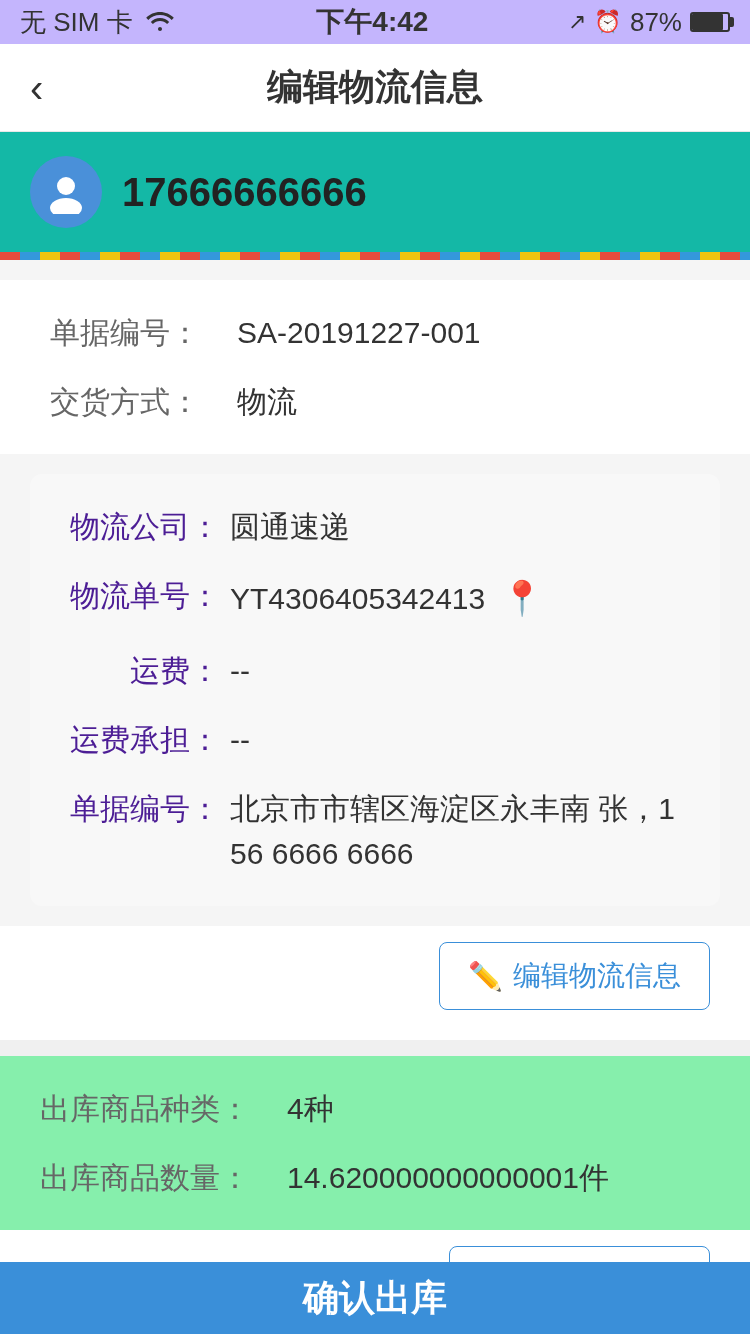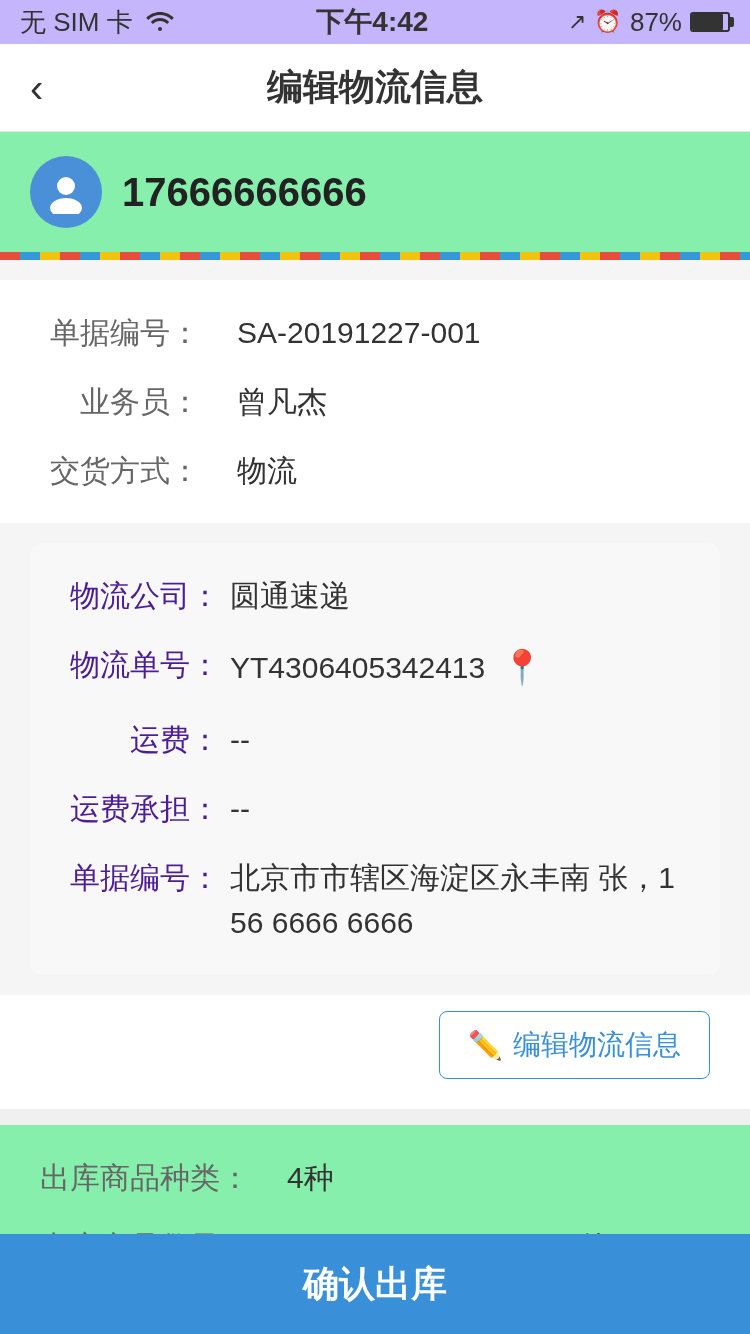--- a/index.html
+++ b/index.html
@@ -58,21 +58,21 @@
       background: repeating-linear-gradient(
         90deg,
         #e74c3c 0px, #e74c3c 20px,
         #3498db 20px, #3498db 40px,
         #f1c40f 40px, #f1c40f 60px
       );
     }
 
     
     .customer-header {
-      background: #86efac;
+      background: #14b8a6;
       padding: 24px 30px;
       display: flex;
       align-items: center;
       gap: 20px;
     }
     .customer-avatar {
       width: 72px;
       height: 72px;
       border-radius: 50%;
       background: #4a90d9;
@@ -195,21 +195,21 @@
       background: #fff;
     }
 
     
     .confirm-btn-bar {
       position: fixed;
       bottom: 0;
       left: 0;
       width: 750px;
       background: #3a8fd9;
-      height: 100px;
+      height: 72px;
       display: flex;
       align-items: center;
       justify-content: center;
       cursor: pointer;
     }
     .confirm-btn-text {
       color: #fff;
       font-size: 36px;
       font-weight: 600;
     }
@@ -262,24 +262,20 @@
 </div>
 
 <div class="dashed-border"></div>
 
 <div class="section-card">
   <div class="info-row">
     <span class="info-label">单据编号：</span>
     <span class="info-value">SA-20191227-001</span>
   </div>
   <div class="info-row">
-    <span class="info-label">业务员：</span>
-    <span class="info-value">曾凡杰</span>
-  </div>
-  <div class="info-row">
     <span class="info-label">交货方式：</span>
     <span class="info-value">物流</span>
   </div>
 </div>
 
 <div class="logistics-box">
   <div class="logistics-row">
     <span class="logistics-label">物流公司：</span>
     <span class="logistics-value">圆通速递</span>
   </div>

